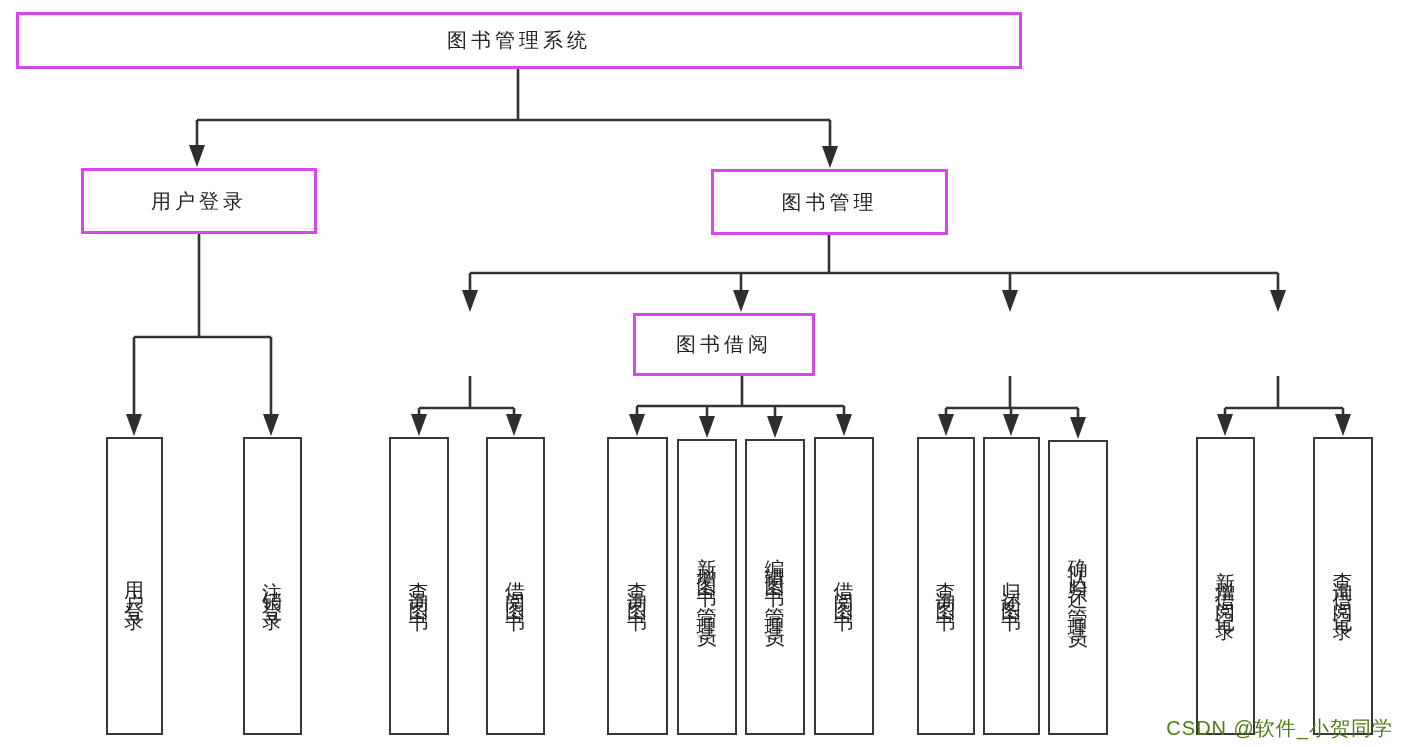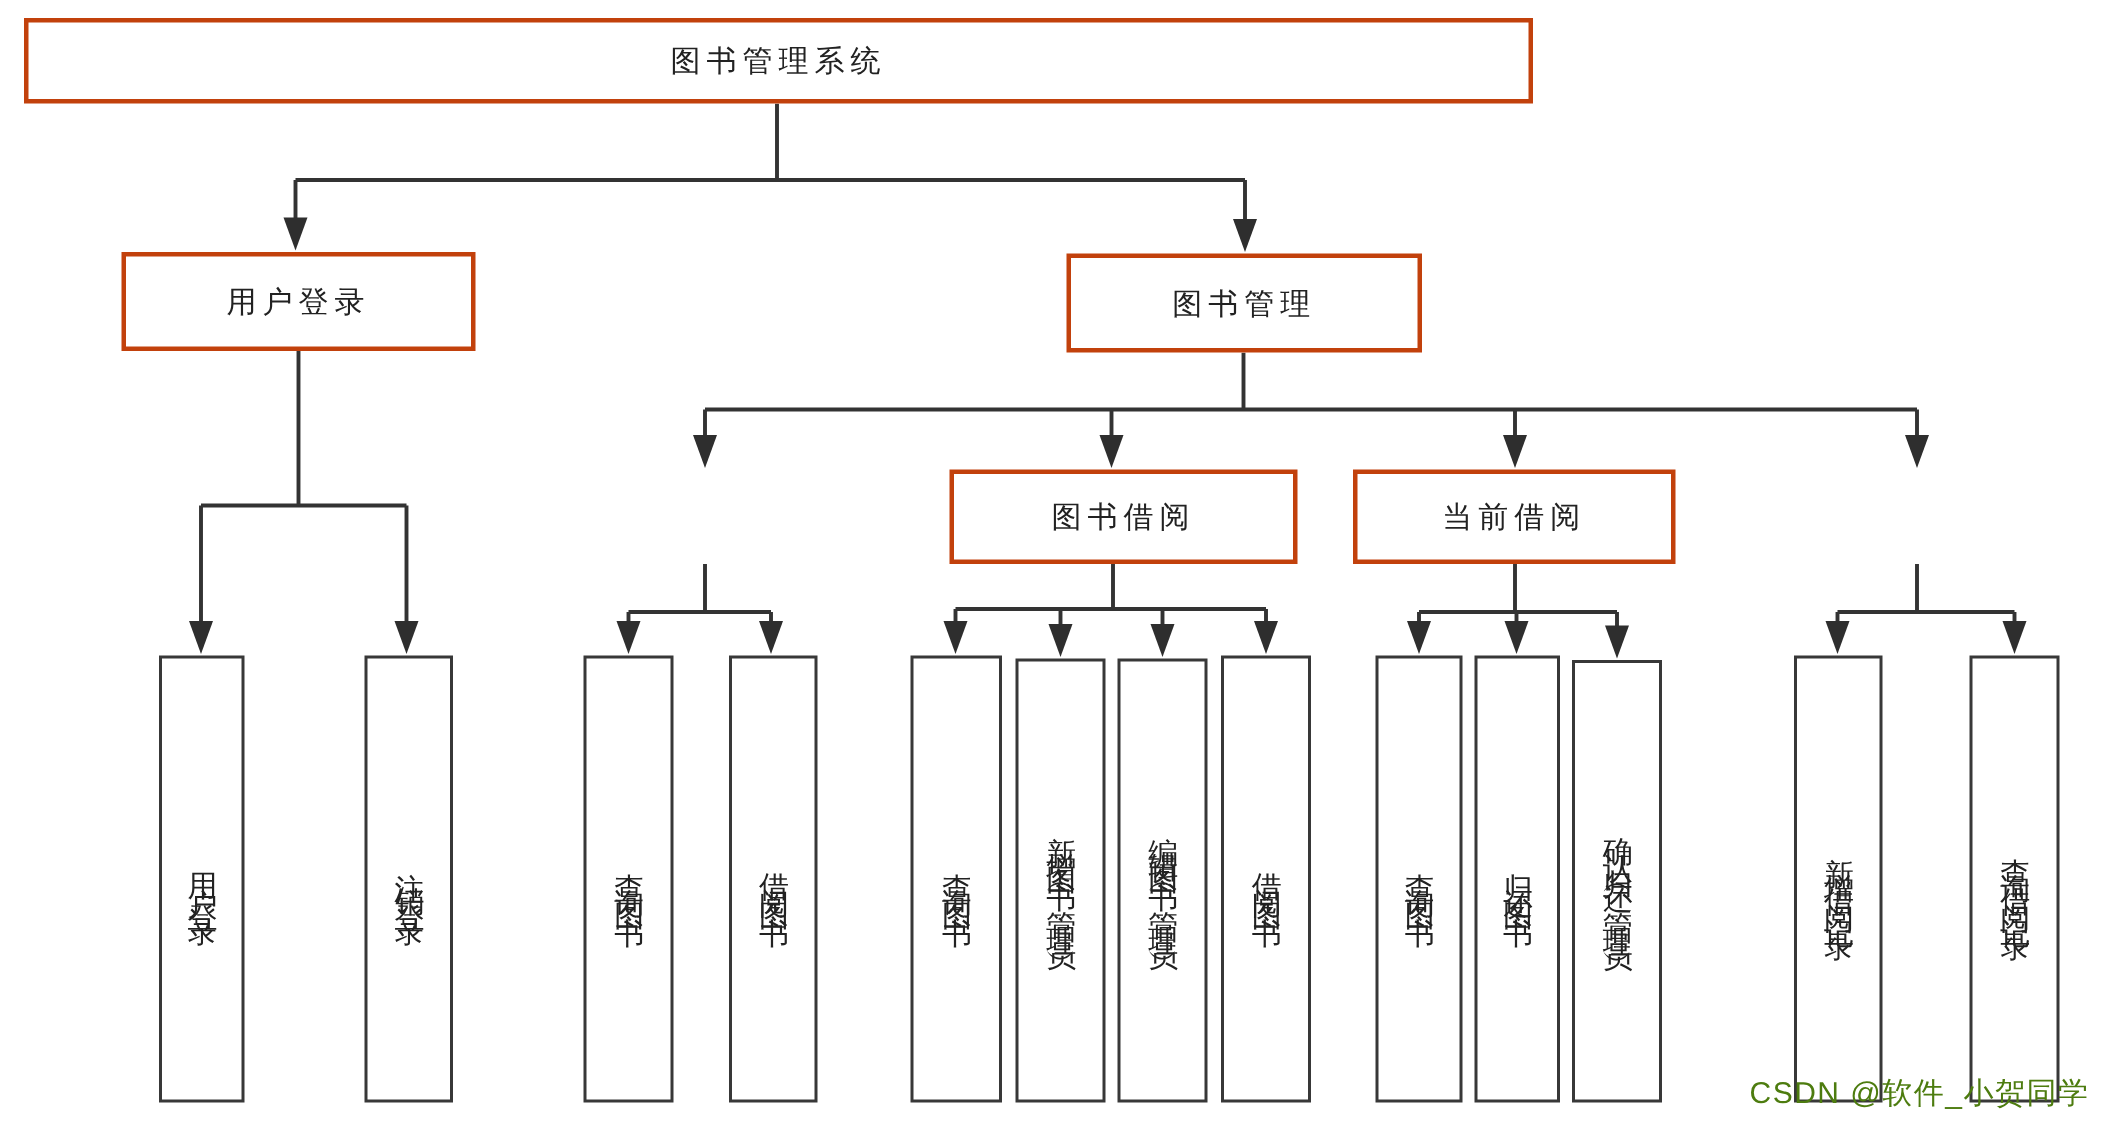--- a/index.html
+++ b/index.html
@@ -16,21 +16,21 @@
   .arrowhead { fill: #2e2e2e; }
 
   .hbox, .vbox {
     position: absolute;
     background: #ffffff;
     box-sizing: border-box;
     color: #222222;
     z-index: 2;
   }
   .hbox {
-    border: 3px solid #c2410c;
+    border: 3px solid #d946ef;
     display: flex;
     align-items: center;
     justify-content: center;
     font-size: 20px;
     letter-spacing: 4px;
     white-space: nowrap;
   }
   .vbox { border: 2.5px solid #383838; }
   .vbox span {
     position: absolute;
@@ -42,21 +42,21 @@
     letter-spacing: 10px;
     line-height: 1;
     white-space: nowrap;
   }
 
   
   .n-root { left: 16px;  top: 12px;  width: 1006px; height: 57px; }
   .n-b0   { left: 81px;  top: 168px; width: 236px;  height: 66px; }
   .n-b1   { left: 711px; top: 169px; width: 237px;  height: 66px; justify-content: center; }
   .n-m0   { left: 363px; top: 313px; width: 215px;  height: 63px; }
-  .n-m1   { left: 633px; top: 313px; width: 232px;  height: 63px; }
+  .n-m1   { left: 633px; top: 313px; width: 182px;  height: 63px; }
   .n-m2   { left: 902px; top: 313px; width: 215px;  height: 63px; }
   .n-m3   { left: 1173px;top: 313px; width: 210px;  height: 63px; }
   .n-f0   { left: 106px; top: 437px; width: 57px; height: 298px; }
   .n-f1   { left: 243px; top: 437px; width: 59px; height: 298px; }
   .n-f2   { left: 389px; top: 437px; width: 60px; height: 298px; }
   .n-f3   { left: 486px; top: 437px; width: 59px; height: 298px; }
   .n-f4   { left: 607px; top: 437px; width: 61px; height: 298px; }
   .n-f5   { left: 677px; top: 439px; width: 60px; height: 296px; }
   .n-f6   { left: 745px; top: 439px; width: 60px; height: 296px; }
   .n-f7   { left: 814px; top: 437px; width: 60px; height: 298px; }
@@ -123,23 +123,20 @@
   <div class="hbox n-b0">
     <span>用户登录</span>
   </div>
   <div class="hbox n-b1">
     <span>图书管理</span>
   </div>
 
   <div class="hbox n-m1">
     <span>图书借阅</span>
   </div>
-  <div class="hbox n-m2">
-    <span>当前借阅</span>
-  </div>
 
   <div class="vbox n-f0">
     <span>用户登录</span>
   </div>
   <div class="vbox n-f1">
     <span>注销登录</span>
   </div>
   <div class="vbox n-f2">
     <span>查询图书</span>
   </div>

